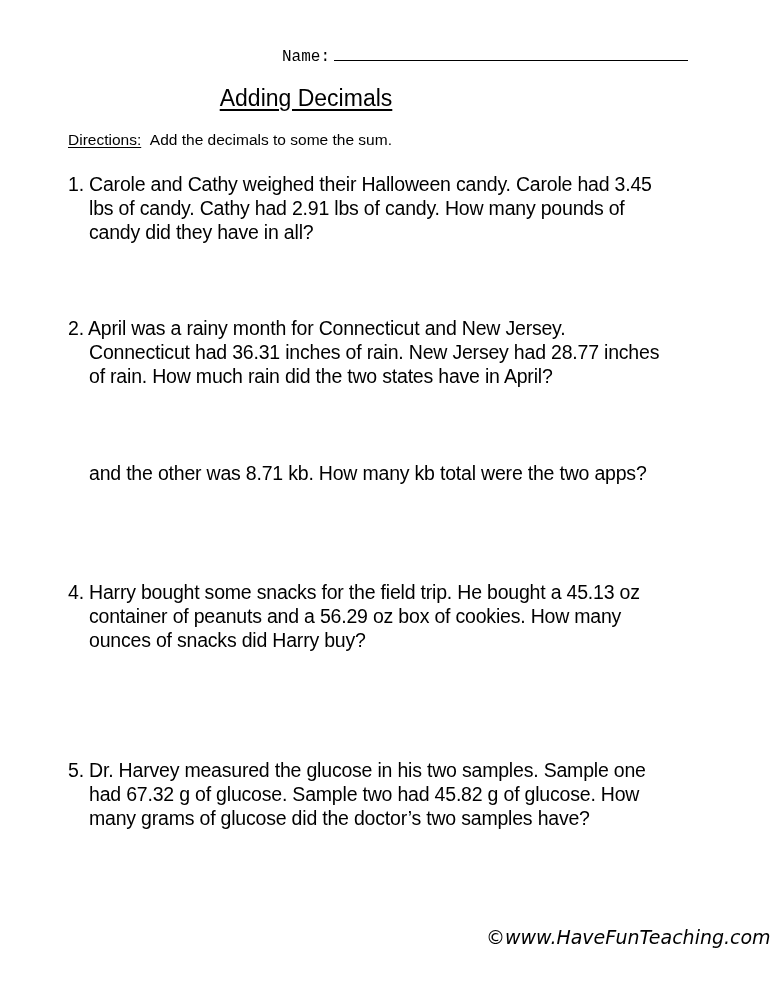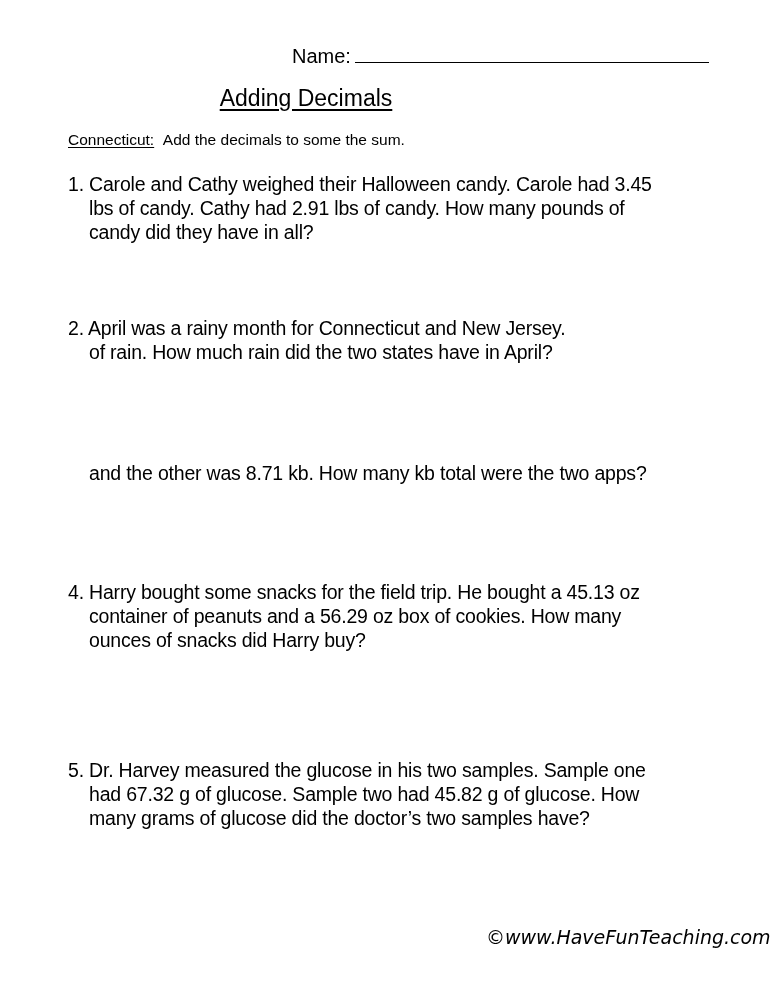--- a/index.html
+++ b/index.html
@@ -1,19 +1,19 @@
 <!DOCTYPE html>
 <html><head>
   <meta charset="utf-8">
   <style>
     html, body { margin: 0; padding: 0; background: #ffffff; }
     body { width: 772px; height: 1000px; position: relative; overflow: hidden; color: #000; }
     .name-row {
-      position: absolute; left: 292px; top: 46px;
-      font-family: Liberation Sans, sans-serif; font-size: 20px; line-height: 20px;
+      position: absolute; left: 282px; top: 46px;
+      font-family: Liberation Mono, monospace; font-size: 16px; line-height: 20px;
       white-space: nowrap;
     }
     .name-line {
       display: inline-block; width: 354px; border-bottom: 1.3px solid #000;
       vertical-align: baseline; margin-left: 4px; height: 14px;
     }
     .title {
       position: absolute; left: 0; width: 612px; top: 84px; text-align: center;
       font-family: "Liberation Sans", sans-serif; font-size: 23px; line-height: 28px;
     }
@@ -43,31 +43,32 @@
 
 <div class="name-row">
   <span>Name:</span><span class="name-line"></span>
 </div>
 
 <div class="title">
   <span>Adding Decimals</span>
 </div>
 
 <div class="directions">
-  <span class="dir-label">Connecticut:</span>&nbsp;&nbsp;<span>Add the decimals to some the sum.</span>
+  <span class="dir-label">Directions:</span>&nbsp;&nbsp;<span>Add the decimals to some the sum.</span>
 </div>
 
 <div class="problem" style="top:172px;">
   <span class="line">1.  Carole and Cathy weighed their Halloween candy.  Carole had 3.45</span>
   <span class="line indent">lbs of candy.  Cathy had 2.91 lbs of candy. How many pounds of</span>
   <span class="line indent">candy did they have in all?</span>
 </div>
 
 <div class="problem" style="top:316px;">
   <span class="line">2.  April was a rainy month for Connecticut and New Jersey.</span>
+  <span class="line indent">Connecticut had 36.31 inches of rain.  New Jersey had 28.77 inches</span>
   <span class="line indent">of rain.  How much rain did the two states have in April?</span>
 </div>
 
 <div class="problem" style="top:461px;">
   <span class="line indent">and the other was 8.71 kb.  How many kb total were the two apps?</span>
 </div>
 
 <div class="problem" style="top:580px;">
   <span class="line">4.   Harry bought some snacks for the field trip.  He bought a 45.13 oz</span>
   <span class="line indent">container of peanuts and a 56.29 oz box of cookies.  How many</span>

